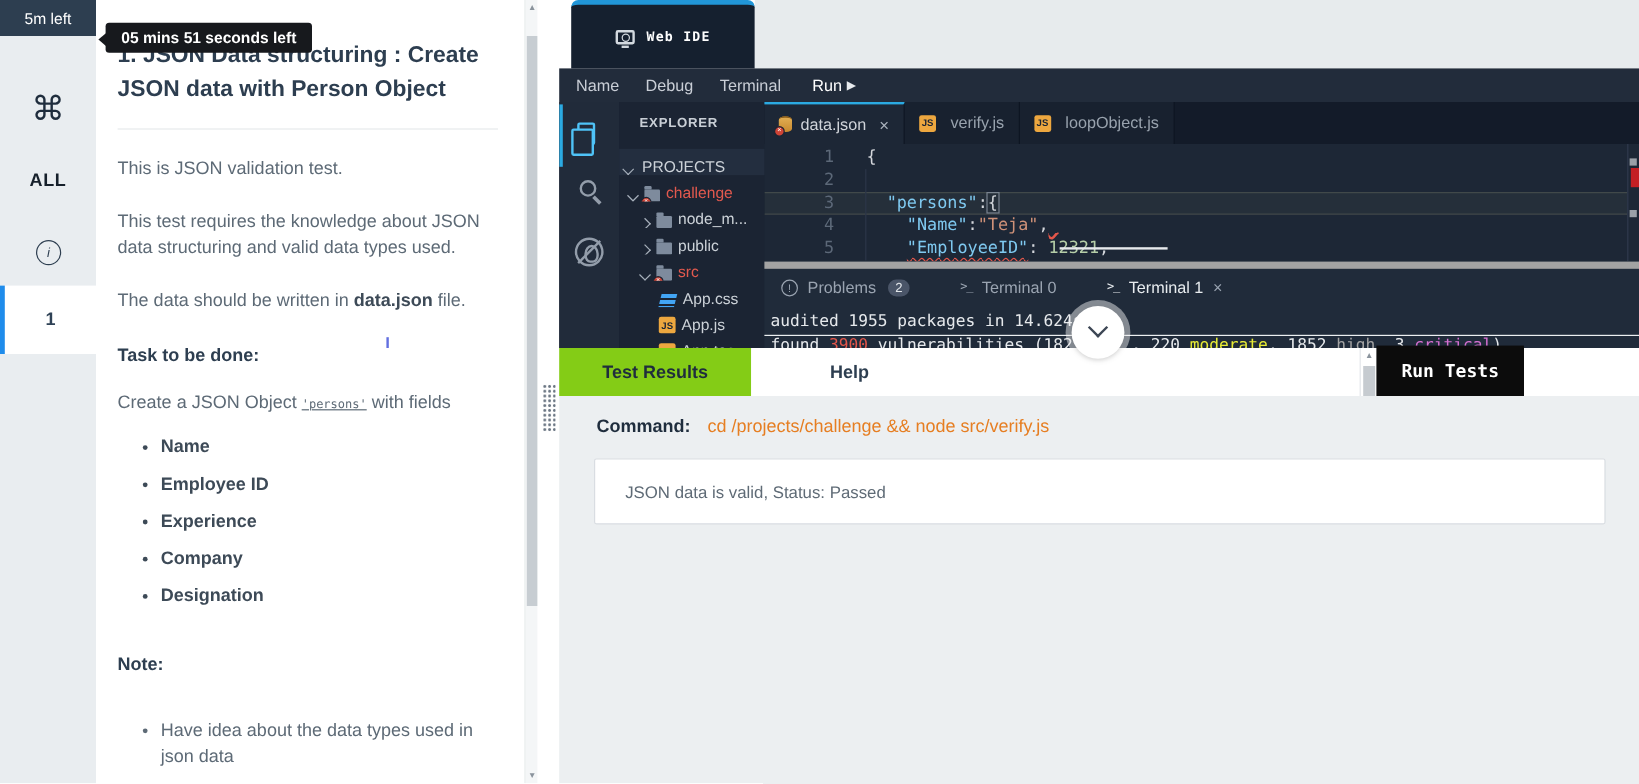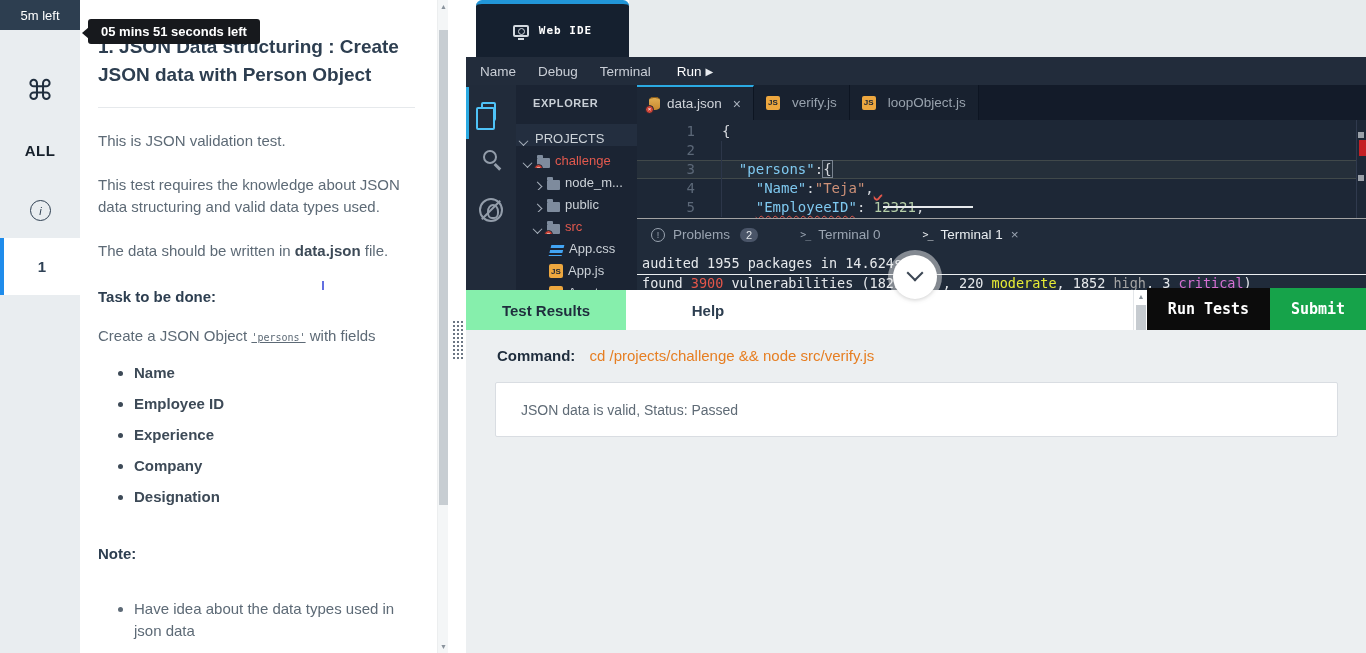--- a/index.html
+++ b/index.html
@@ -121,21 +121,21 @@
   .s-kerr { color:#7fc9f0; text-decoration:underline wavy #e4564a 1px; text-underline-offset:3px; }
   .s-pbox { color:#d4d7dc; outline:1px solid #7a8490; }
   .s-sqg { text-decoration:underline wavy #e4564a 1.5px; text-underline-offset:1px; }
   .white-bar { position:absolute; left:246px; top:86px; width:90px; height:2px; background:#e6e9ec; }
   .ruler { position:absolute; left:719px; top:0; width:10px; height:98px; border-left:1px solid #303a4e; }
   .ruler .m1 { position:absolute; left:1px; top:12px; width:6px; height:6px; background:#9aa0a8; }
   .ruler .m2 { position:absolute; left:2px; top:20px; width:8px; height:16px; background:#c41f24; }
   .ruler .m3 { position:absolute; left:1px; top:55px; width:6px; height:6px; background:#9aa0a8; }
 
   
-  .terminal { position:absolute; left:0; top:133px; width:729px; height:72px; background:#202b3a; border-top:1px solid #a3a3a3; }
+  .terminal { position:absolute; left:0; top:133px; width:729px; height:72px; background:#202b3a; border-top:6px solid #a3a3a3; }
   .term-tabs { position:absolute; left:14px; top:8px; display:flex; align-items:center; gap:8px; font-size:13.5px; color:#9aa4b1; }
   .pico { width:14px; height:14px; border:1.5px solid #9aa4b1; border-radius:50%; font-size:9px; line-height:12px; text-align:center; }
   .pico:after { content:"!"; }
   .pbadge { background:#4a5568; color:#e2e6ea; font-size:11px; border-radius:8px; padding:1px 6px; margin-left:2px; }
   .ticon { font-family:"DejaVu Sans Mono", monospace; font-size:10px; letter-spacing:-1px; }
   .tgap { width:26px; }
   .t1 { color:#e8ecef; }
   .term-out { position:absolute; left:5px; font-family:"DejaVu Sans Mono", monospace; font-size:13.5px; white-space:pre; }
   .term-l1 { top:36px; color:#e8ebee; }
   .term-l2 { top:55px; left:0; width:729px; padding-left:5px; border-top:1px solid #eceff1; }
@@ -145,21 +145,21 @@
 
   
   .circle-btn { position:absolute; left:893px; top:255px; width:44px; height:44px; background:#fff; border-radius:50%;
                 z-index:8; box-shadow:0 0 0 5px rgba(255,255,255,.45), 0 1px 4px rgba(0,0,0,.35);
                 display:flex; justify-content:center; }
   .circle-btn i { width:12px; height:12px; border-right:2.5px solid #3c4654; border-bottom:2.5px solid #3c4654;
                   transform:rotate(45deg); margin-top:12px; }
 
   
   .results-row { position:absolute; left:466px; top:290px; width:900px; height:40px; background:#fff; }
-  .rtab-gray { position:absolute; left:0; top:0; width:160px; height:40px; background:#86efac;
+  .rtab-gray { position:absolute; left:0; top:0; width:160px; height:40px; background:#84cc16;
                display:flex; align-items:center; justify-content:center; font-size:15px; font-weight:bold; color:#1f2d3d; }
   .rtab-help { position:absolute; left:160px; top:0; width:164px; height:40px; background:#fff;
                display:flex; align-items:center; justify-content:center; font-size:15px; font-weight:bold; color:#2d3e50; }
   .mini-scroll { position:absolute; left:667px; top:0; width:14px; height:40px; background:#fff; border-left:1px solid #e4e7ea; }
   .mini-scroll .arr { position:absolute; top:3px; left:0; width:14px; text-align:center; font-size:7px; color:#8a939c; }
   .mini-scroll .thumb { position:absolute; left:2px; top:15px; width:10px; height:25px; background:#c6cbd0; }
   .btn { position:absolute; top:-2px; height:42px; border:none; color:#fff; font-family:"DejaVu Sans Mono", monospace;
          font-weight:bold; font-size:15px; cursor:pointer; }
   .btn-run { left:681px; width:123px; background:#0c0c0c; }
   .btn-submit { left:804px; width:96px; background:#16a34a; }
@@ -350,21 +350,20 @@
     </div>
 
   <div class="results-row">
     <div class="rtab-gray">Test Results</div>
     <div class="rtab-help">Help</div>
     <div class="mini-scroll">
       <div class="arr">▲</div>
       <div class="thumb"></div>
     </div>
     <button class="btn btn-run">Run Tests</button>
-    <button class="btn btn-submit">Submit</button>
   </div>
 
   <div class="bottom">
     <div class="cmd-row">
       <span class="cmd-label">Command:</span>
       <span class="cmd-value">cd /projects/challenge &amp;&amp; node src/verify.js</span>
     </div>
     <div class="result-box">
       <span>JSON data is valid, Status: Passed</span>
     </div>

